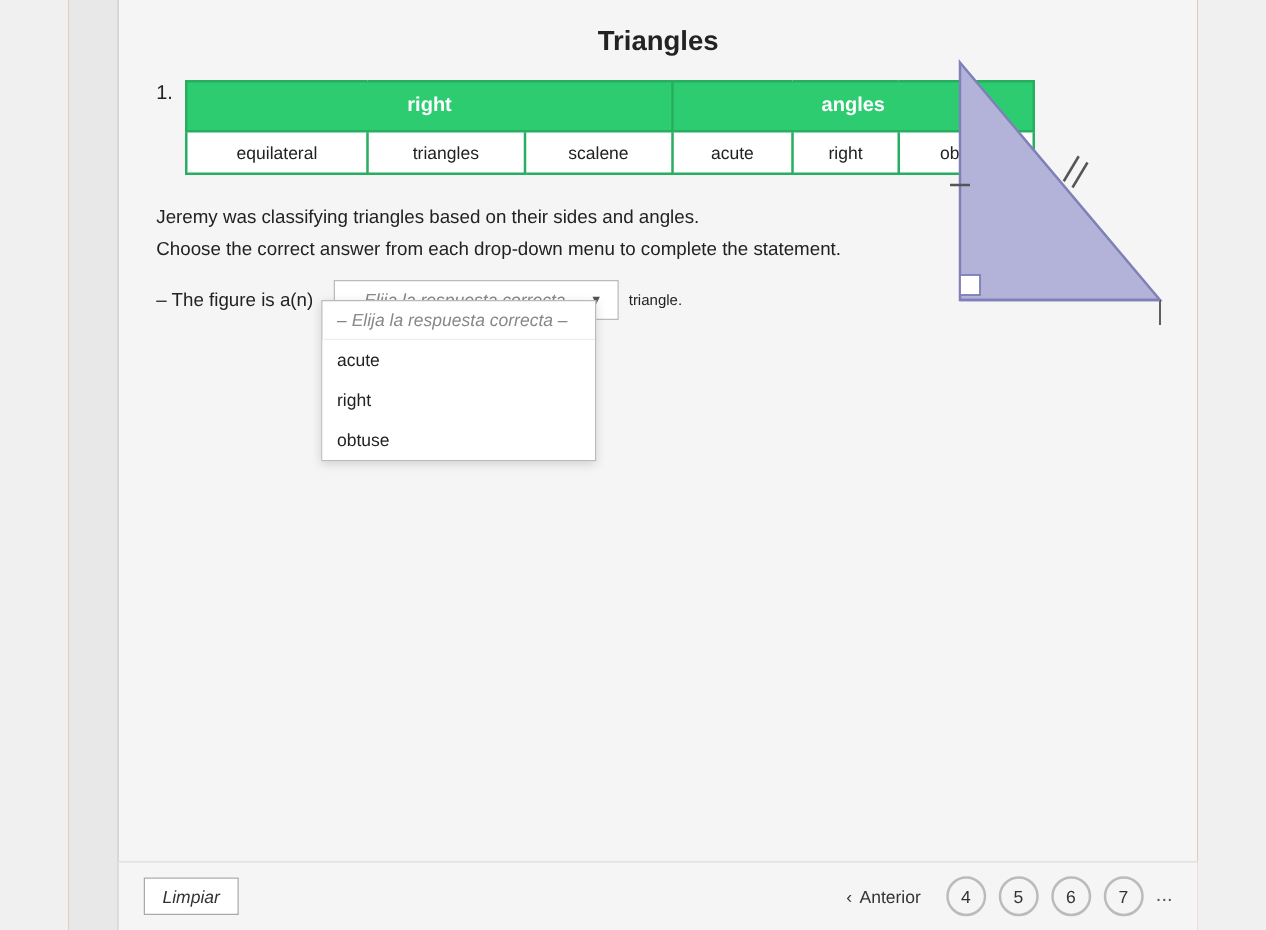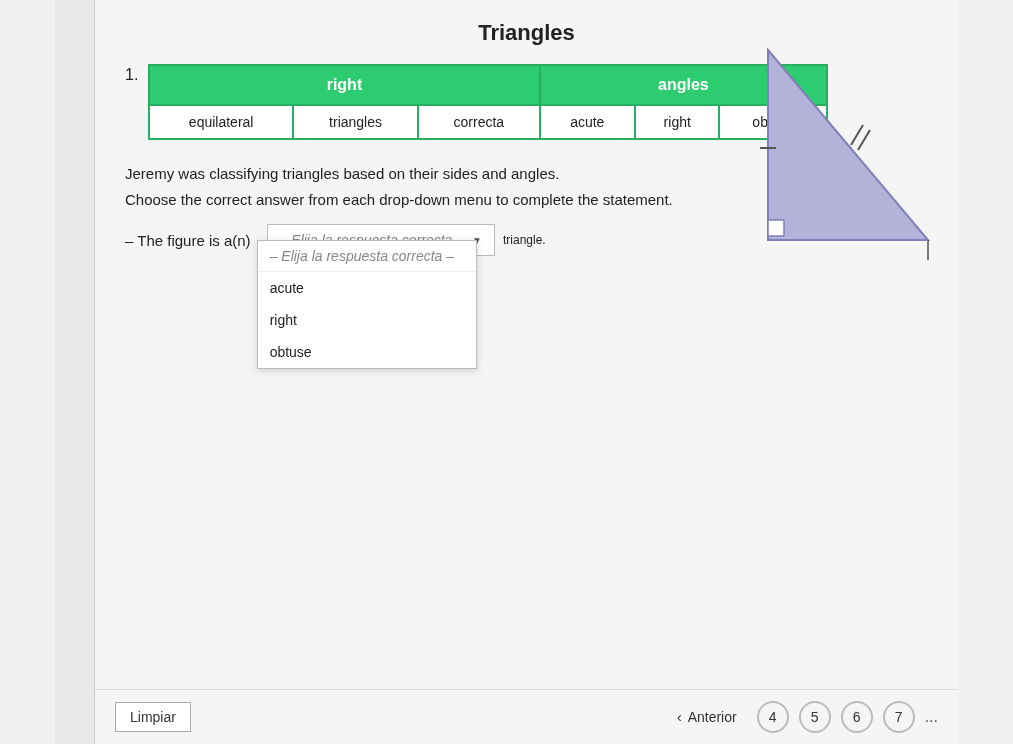--- a/index.html
+++ b/index.html
@@ -191,20 +191,21 @@
       justify-content: space-between;
       padding: 0 20px;
     }
     .limpar-button {
       border: 1px solid #aaa;
       background: white;
       padding: 6px 14px;
       font-size: 14px;
       cursor: pointer;
       color: #333;
+      font-style: italic;
     }
     .nav-left {
       display: flex;
       align-items: center;
       gap: 6px;
       font-size: 14px;
       color: #333;
       cursor: pointer;
     }
     .page-numbers {
@@ -263,21 +264,21 @@
           <thead>
             <tr>
               <th colspan="3">right</th>
               <th colspan="3">angles</th>
             </tr>
           </thead>
           <tbody>
             <tr>
               <td>equilateral</td>
               <td>triangles</td>
-              <td>correcta</td>
+              <td>scalene</td>
               <td>acute</td>
               <td>right</td>
               <td>obtuse</td>
             </tr>
           </tbody>
         </table>
       </div>
     </div>
 
     <div class="description">

